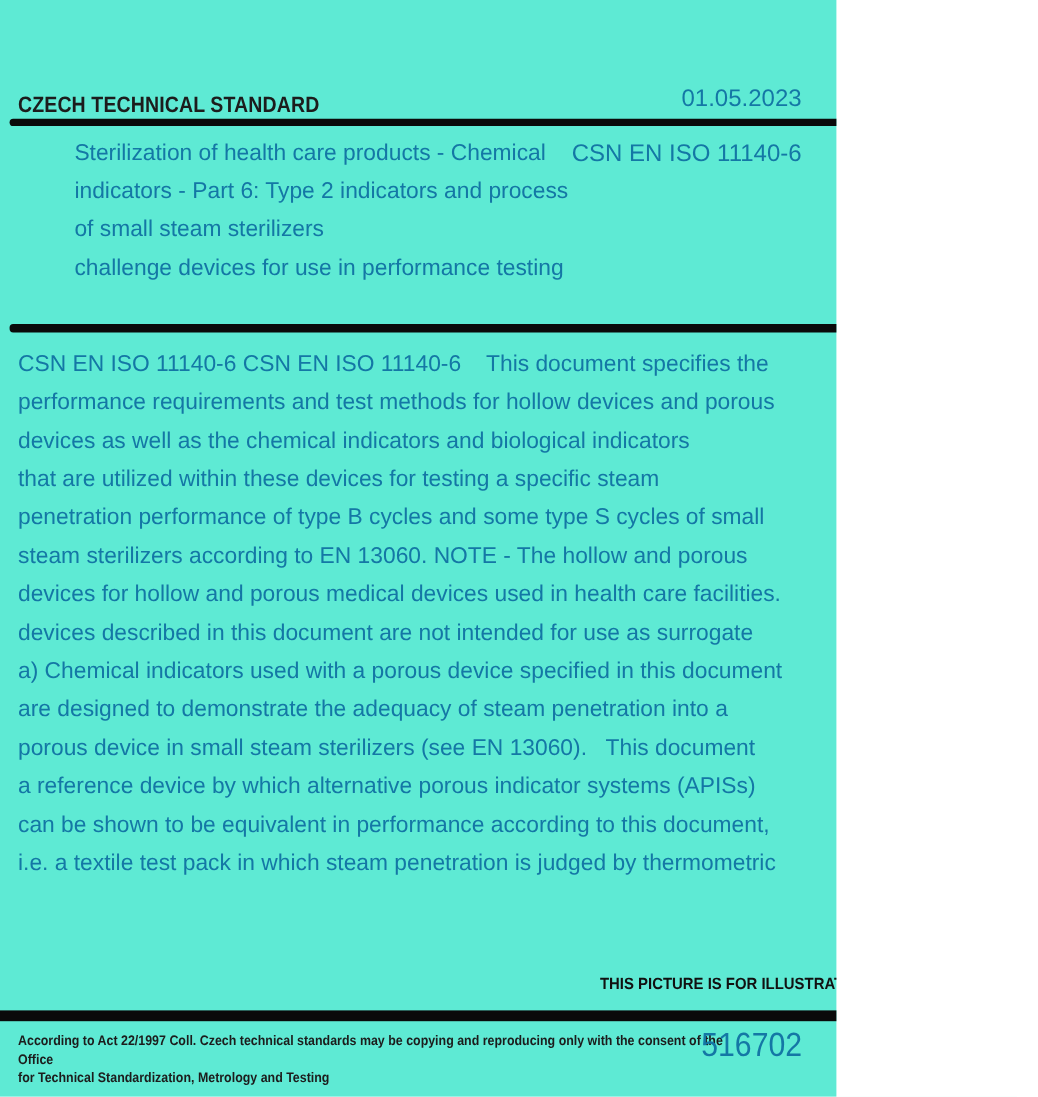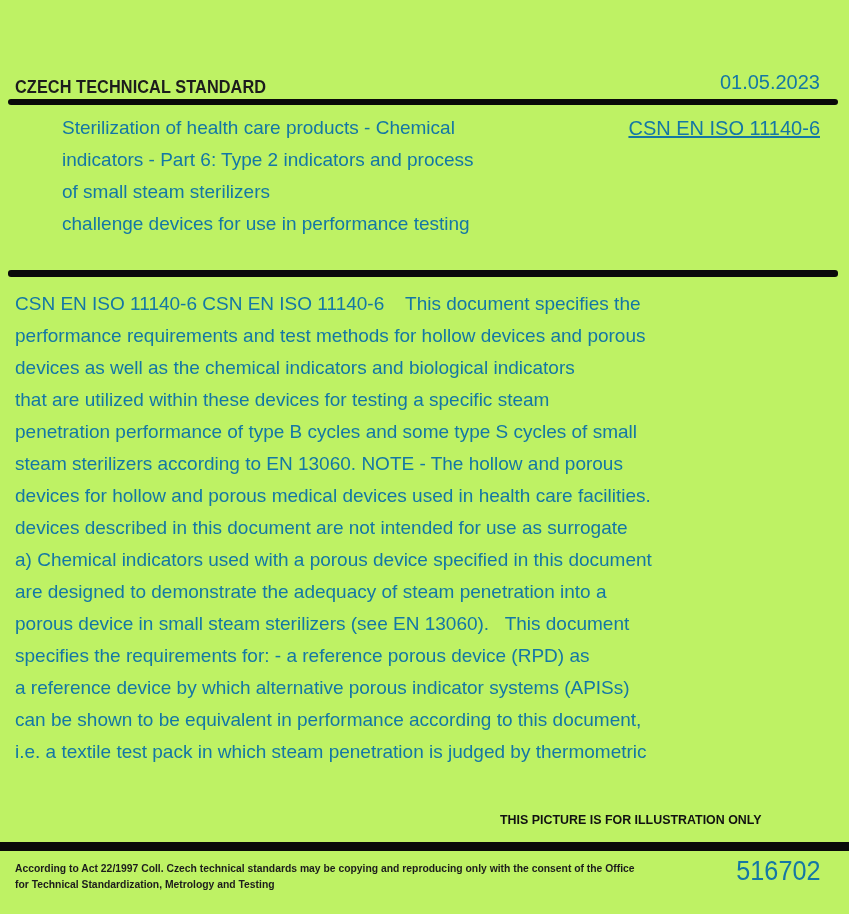--- a/index.html
+++ b/index.html
@@ -2,23 +2,23 @@
 <html><head>
 <meta charset="utf-8">
 <style>
   html, body {
     margin: 0;
     padding: 0;
     background: #ffffff;
   }
   .page {
     position: relative;
-    width: 849px;
+    width: 697px;
     height: 914px;
-    background: #bef264;
+    background: #5eead4;
     overflow: hidden;
     font-family: "Liberation Sans", sans-serif;
   }
   
   .std-label {
     position: absolute;
     left: 15px;
     top: 76px;
     font-size: 18.5px;
     font-weight: bold;
@@ -57,21 +57,20 @@
   }
   .title-line { white-space: pre-wrap; }
   .code-block {
     position: absolute;
     right: 29px;
     top: 112px;
     font-size: 20px;
     line-height: 32px;
     color: #1477a5;
     text-align: left;
-    text-decoration: underline;
   }
   
   .abstract {
     position: absolute;
     left: 15px;
     top: 288px;
     width: 800px;
     font-size: 19px;
     line-height: 32px;
     color: #1477a5;
@@ -139,21 +138,20 @@
     <div class="abstract-line">performance requirements and test methods for hollow devices and porous</div>
     <div class="abstract-line">devices as well as the chemical indicators and biological indicators</div>
     <div class="abstract-line">that are utilized within these devices for testing a specific steam</div>
     <div class="abstract-line">penetration performance of type B cycles and some type S cycles of small</div>
     <div class="abstract-line">steam sterilizers according to EN 13060. NOTE - The hollow and porous</div>
     <div class="abstract-line">devices for hollow and porous medical devices used in health care facilities.</div>
     <div class="abstract-line">devices described in this document are not intended for use as surrogate</div>
     <div class="abstract-line">a) Chemical indicators used with a porous device specified in this document</div>
     <div class="abstract-line">are designed to demonstrate the adequacy of steam penetration into a</div>
     <div class="abstract-line">porous device in small steam sterilizers (see EN 13060).   This document</div>
-    <div class="abstract-line">specifies the requirements for: - a reference porous device (RPD) as</div>
     <div class="abstract-line">a reference device by which alternative porous indicator systems (APISs)</div>
     <div class="abstract-line">can be shown to be equivalent in performance according to this document,</div>
     <div class="abstract-line">i.e. a textile test pack in which steam penetration is judged by thermometric</div>
   </div>
 
   <div class="illustration-note">THIS PICTURE IS FOR ILLUSTRATION ONLY</div>
 
   <div class="rule rule-3"></div>
 
   <div class="legal">

